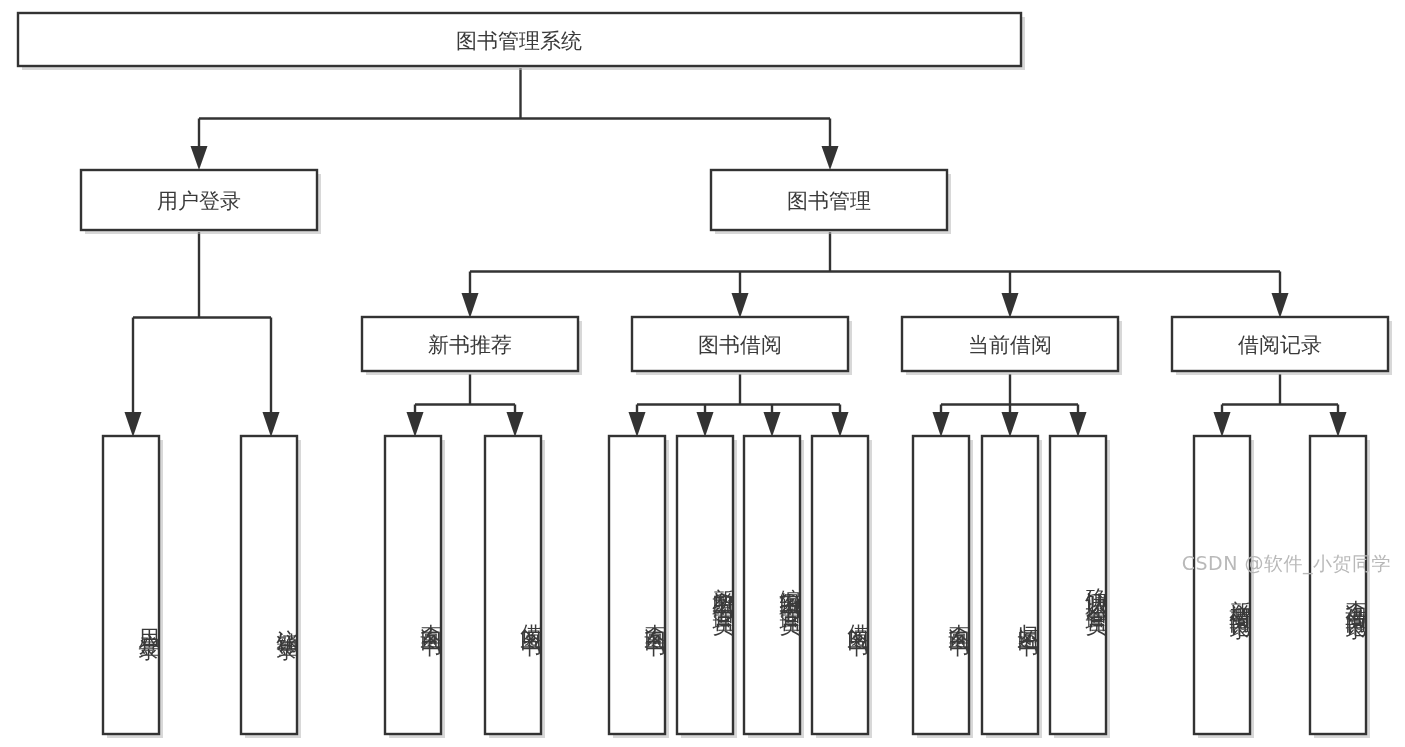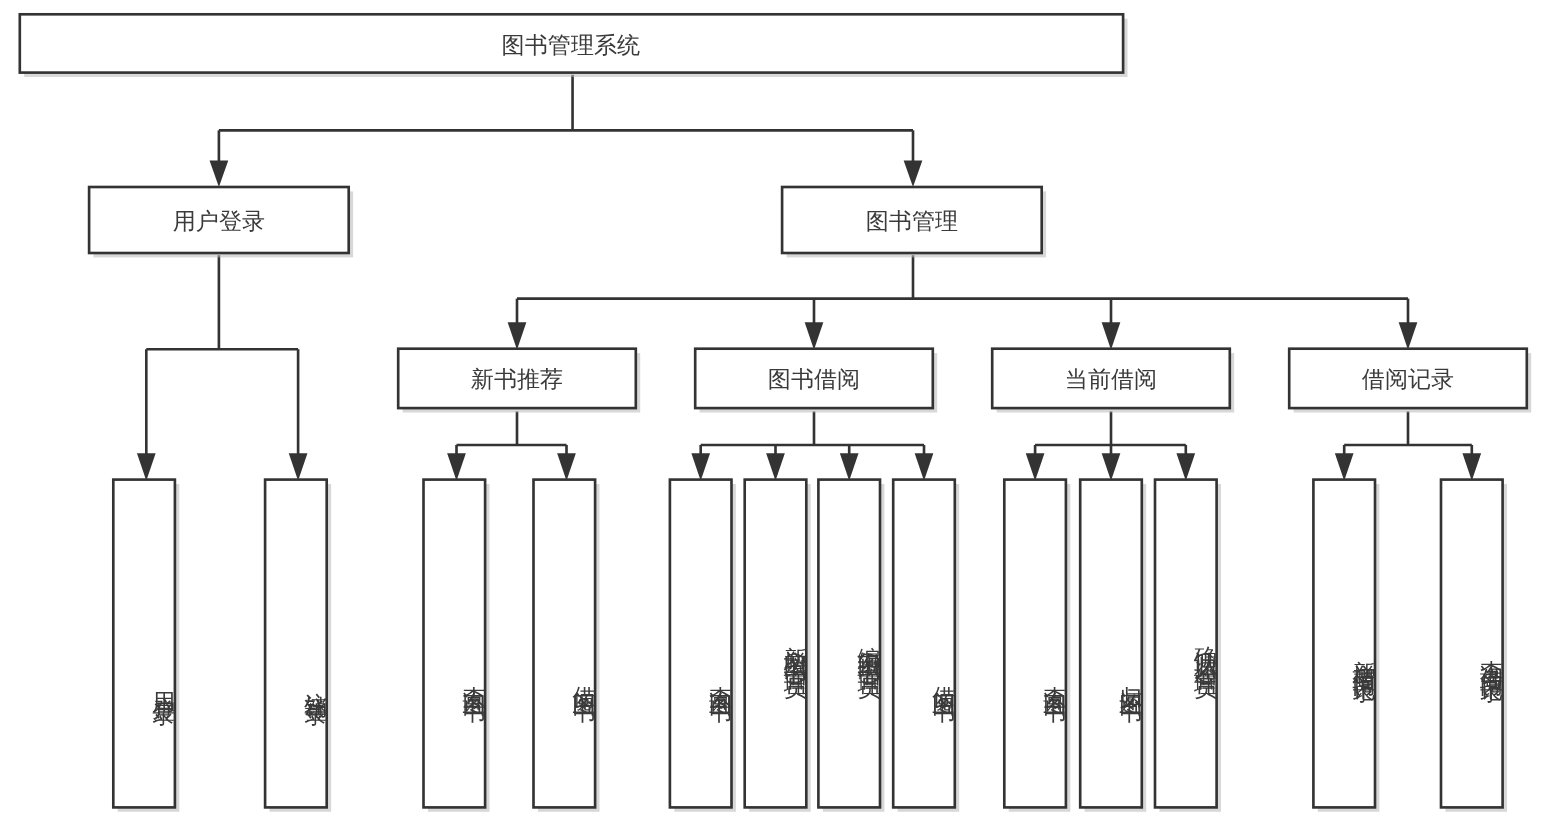--- a/index.html
+++ b/index.html
@@ -253,14 +253,15 @@
   <div class="node-label-v" style="left:609px; top:496px; width:56px; height:238px;">查询图书</div>
   <div class="node-label-v" style="left:677px; top:443px; width:56px; height:291px;">新增图书（管理员）</div>
   <div class="node-label-v" style="left:744px; top:443px; width:56px; height:291px;">编辑图书（管理员）</div>
   <div class="node-label-v" style="left:812px; top:496px; width:56px; height:238px;">借阅图书</div>
   <div class="node-label-v" style="left:913px; top:496px; width:56px; height:238px;">查询图书</div>
   <div class="node-label-v" style="left:982px; top:496px; width:56px; height:238px;">归还图书</div>
   <div class="node-label-v" style="left:1050px; top:443px; width:56px; height:291px;">确认归还（管理员）</div>
   <div class="node-label-v" style="left:1194px; top:455px; width:56px; height:279px;">新增借阅记录</div>
   <div class="node-label-v" style="left:1310px; top:455px; width:56px; height:279px;">查询借阅记录</div>
 
+  <div class="watermark">CSDN @软件_小贺同学</div>
 
 </div>
 
 </body></html>

